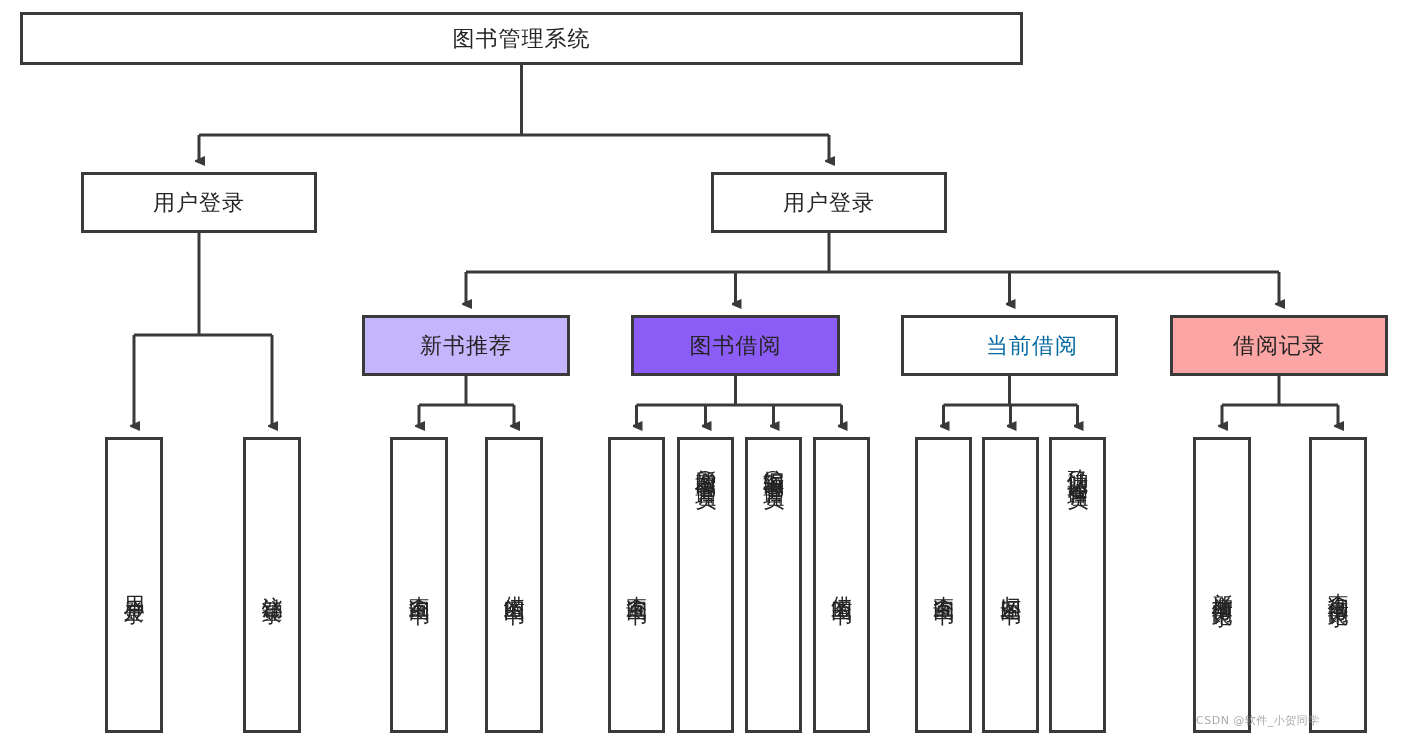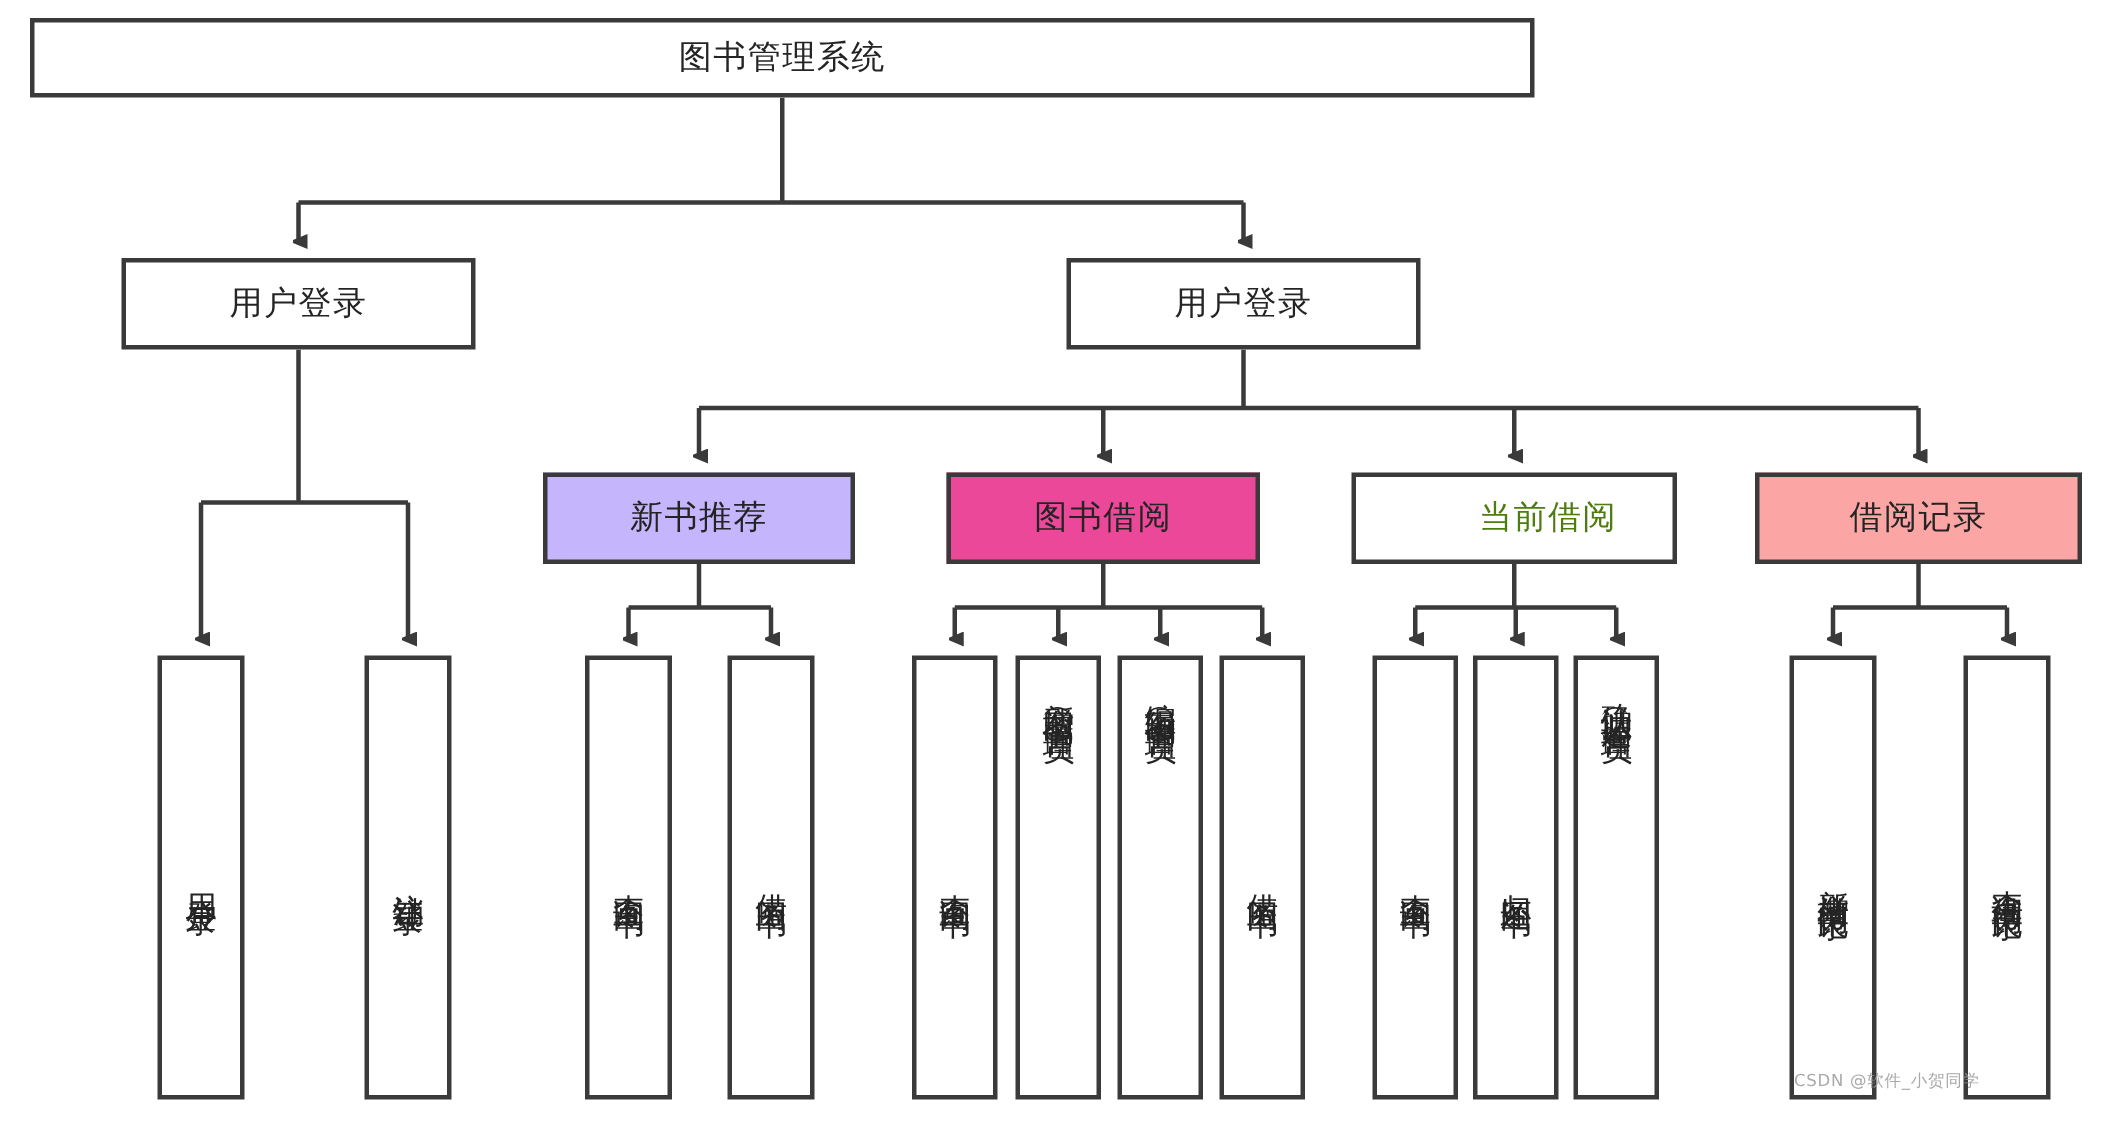--- a/index.html
+++ b/index.html
@@ -119,25 +119,25 @@
       </div>
       <div class="node-box" style="left: 81px; top: 172px; width: 236px; height: 61px; border-color: rgb(58, 58, 58); background: rgb(255, 255, 255);">
         <span class="node-label" style="color: rgb(36, 36, 36);">用户登录</span>
       </div>
       <div class="node-box" style="left: 711px; top: 172px; width: 236px; height: 61px; border-color: rgb(58, 58, 58); background: rgb(255, 255, 255);">
         <span class="node-label" style="color: rgb(36, 36, 36);">用户登录</span>
       </div>
       <div class="node-box" style="left: 362px; top: 315px; width: 208px; height: 61px; border-color: rgb(58, 58, 58); background: #c4b5fd;">
         <span class="node-label" style="color: rgb(36, 36, 36);">新书推荐</span>
       </div>
-      <div class="node-box" style="left: 631px; top: 315px; width: 209px; height: 61px; border-color: rgb(58, 58, 58); background: #ec4899;">
+      <div class="node-box" style="left: 631px; top: 315px; width: 209px; height: 61px; border-color: rgb(58, 58, 58); background: #8b5cf6;">
         <span class="node-label" style="color: rgb(36, 36, 36);">图书借阅</span>
       </div>
       <div class="node-box" style="left: 901px; top: 315px; width: 217px; height: 61px; border-color: rgb(58, 58, 58); background: rgb(255, 255, 255);">
-        <span class="node-label" style="color: #4d7c0f; margin-left: 45px;">当前借阅</span>
+        <span class="node-label" style="color: #0369a1; margin-left: 45px;">当前借阅</span>
       </div>
       <div class="node-box" style="left: 1170px; top: 315px; width: 218px; height: 61px; border-color: rgb(58, 58, 58); background: #fca5a5;">
         <span class="node-label" style="color: rgb(36, 36, 36);">借阅记录</span>
       </div>
       <div class="node-box vertical center-text" style="left: 105px; top: 437px; width: 58px; height: 296px; border-color: rgb(58, 58, 58); background: rgb(255, 255, 255);">
         <span class="node-label" style="color: rgb(36, 36, 36);">用户登录</span>
       </div>
       <div class="node-box vertical center-text" style="left: 243px; top: 437px; width: 58px; height: 296px; border-color: rgb(58, 58, 58); background: rgb(255, 255, 255);">
         <span class="node-label" style="color: rgb(36, 36, 36);">注销登录</span>
       </div>

